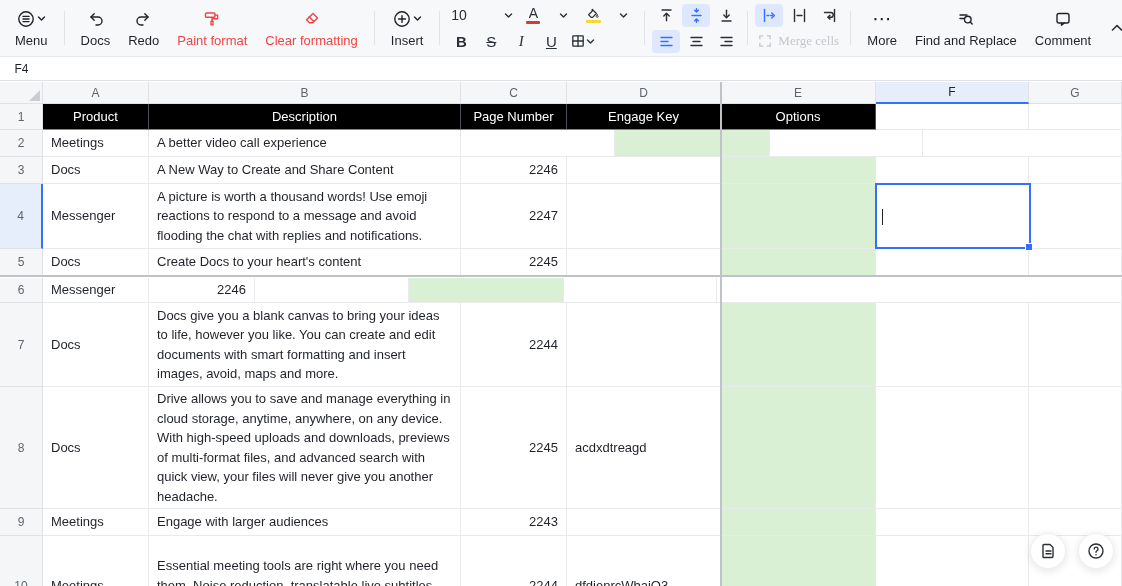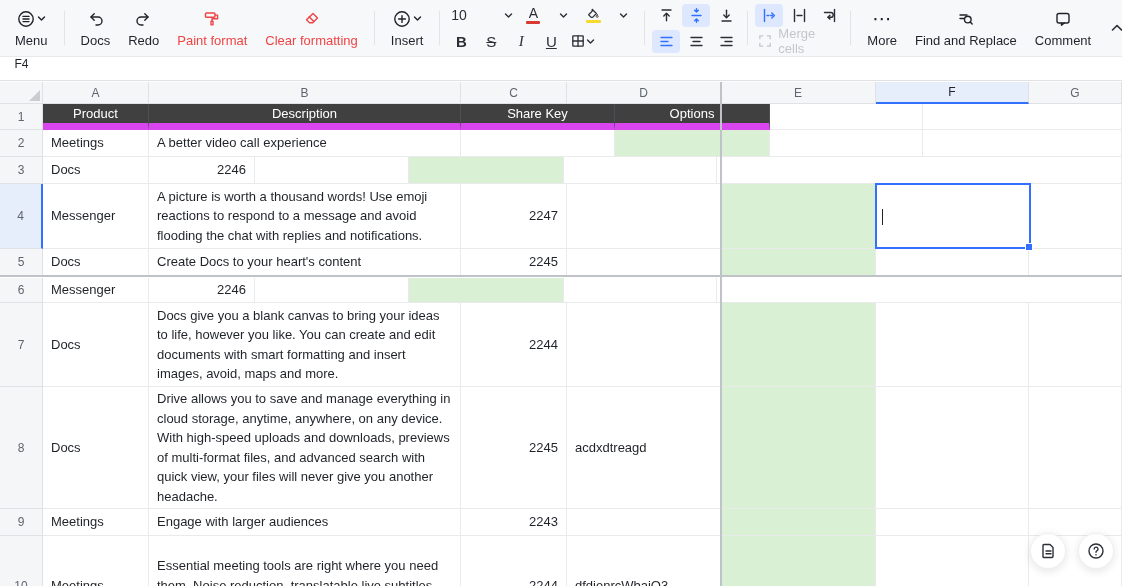--- a/index.html
+++ b/index.html
@@ -40,21 +40,21 @@
   .color-a { font-size:14px; font-weight:500; line-height:12px; display:flex; flex-direction:column; align-items:center; gap:2px; }
   .bar-red { width:14px; height:3px; background:#d83931; border-radius:1px; }
   .bar-yellow { width:15px; height:3px; background:#f8d92d; border-radius:1px; }
   .bucket-wrap { display:flex; flex-direction:column; align-items:center; gap:1px; }
   .merge-label { font-size:13px; margin-left:5px; }
   .tb-right { margin-left:auto; display:flex; align-items:center; }
   .collapse-btn { width:34px; height:34px; display:flex; align-items:center; justify-content:center; border-radius:6px; cursor:pointer; color:#2a2f36; }
   .ellipsis { font-size:19px; letter-spacing:1px; line-height:10px; }
 
   
-  .fbar { height:24px; background:#fff; border-bottom:1px solid #dfe1e4; display:flex; align-items:flex-start; }
+  .fbar { height:24px; background:#fff; border-bottom:1px solid #dfe1e4; display:flex; align-items:center; }
   .namebox { width:43px; display:flex; align-items:center; justify-content:center; font-size:12px; color:#1f2329; cursor:text; }
   .fdiv { width:1px; background:#dfe1e4; }
   .finput { flex:1; cursor:text; }
 
   
   .grid { position:absolute; left:0; top:82px; right:0; bottom:0; }
   .hdr-row { display:flex; height:22px; }
   .corner { width:43px; background:#f5f6f7; border-right:1px solid #dfe1e4; border-bottom:1px solid #dfe1e4; position:relative; cursor:pointer; }
   .corner-tri { position:absolute; right:2px; bottom:2px; width:0; height:0; border-left:11px solid transparent; border-bottom:11px solid #c9ccd1; }
   .ch {
@@ -69,22 +69,22 @@
   }
   .rn.selrow { background:#e6edfb; border-right:2px solid #3370ff; }
   .c {
     border-right:1px solid #e9eaec; border-bottom:1px solid #e9eaec; flex:none;
     font-size:13px; color:#1f2329; padding:2px 8px; display:flex; align-items:center; overflow:hidden;
     cursor:cell; line-height:1.5;
   }
   .cA{width:106px}.cB{width:312px}.cC{width:106px}.cD{width:154px}.cE{width:155px}.cF{width:153px}.cG{flex:1}
   .num { justify-content:flex-end; }
   .hd {
-    background:#404040; color:#ffffff; justify-content:center;
-    border-right:1px solid #4a4f57; border-bottom:7px solid #d946ef;
+    background:#000000; color:#ffffff; justify-content:center;
+    border-right:1px solid #4a4f57; border-bottom:1px solid #d946ef;
   }
   .green { background:#daf0d5; }
   .r1{height:26px}.r2{height:27px}.r3{height:27px}.r4{height:65px}.r5{height:27px}
   .r6{height:25px}.r7{height:84px}.r8{height:122px}.r9{height:27px}.r10{height:100px}
 
   
   .vfreeze { position:absolute; left:720px; top:82px; bottom:0; width:2px; background:#bfc2c7; z-index:6; }
   .hfreeze { position:absolute; left:0; right:0; top:275px; height:2px; background:#bfc2c7; z-index:6; }
 
   
@@ -344,21 +344,21 @@
         <span>
           <svg width="17" height="17" viewBox="0 0 17 17">
               <path d="M13.5 2.5v12"></path>
               <path d="M3.5 5.5h6.3a2.4 2.4 0 0 1 0 4.8H7.2"></path>
               <path d="M9 8.2L6.9 10.3 9 12.1"></path>
             </svg>
         </span>
       </div>
     </div>
     <div class="tb-mini-row">
-      <div class="mini-btn disabled" style="min-width:auto; padding:0 2px;">
+      <div class="mini-btn disabled" style="min-width:auto; padding:0 2px;font-family:Liberation Serif, serif;">
         <span>
           <svg width="16" height="16" viewBox="0 0 17 17">
               <path d="M3 6V3h3M11 3h3v3M3 11v3h3M14 11v3h-3"></path>
             </svg>
         </span>
         <span class="merge-label">Merge cells</span>
       </div>
     </div>
   </div>
 
@@ -419,39 +419,41 @@
     <div class="ch cD">D</div>
     <div class="ch cE">E</div>
     <div class="ch cF selcol">F</div>
     <div class="ch cG">G</div>
   </div>
 
   <div class="row r1">
     <div class="rn">1</div>
     <div class="c cA hd">Product</div>
     <div class="c cB hd">Description</div>
-    <div class="c cD hd">Share Key</div>
+    <div class="c cC hd">Page Number</div>
+    <div class="c cD hd">Engage Key</div>
     <div class="c cE hd">Options</div>
     <div class="c cF"></div>
     <div class="c cG"></div>
   </div>
 
   <div class="row r2">
     <div class="rn">2</div>
     <div class="c cA">Meetings</div>
     <div class="c cB">A better video call experience</div>
     <div class="c cD"></div>
     <div class="c cE green"></div>
     <div class="c cF"></div>
     <div class="c cG"></div>
   </div>
 
   <div class="row r3">
     <div class="rn">3</div>
     <div class="c cA">Docs</div>
+    <div class="c cB">A New Way to Create and Share Content</div>
     <div class="c cC num">2246</div>
     <div class="c cD"></div>
     <div class="c cE green"></div>
     <div class="c cF"></div>
     <div class="c cG"></div>
   </div>
 
   <div class="row r4">
     <div class="rn selrow">4</div>
     <div class="c cA">Messenger</div>

